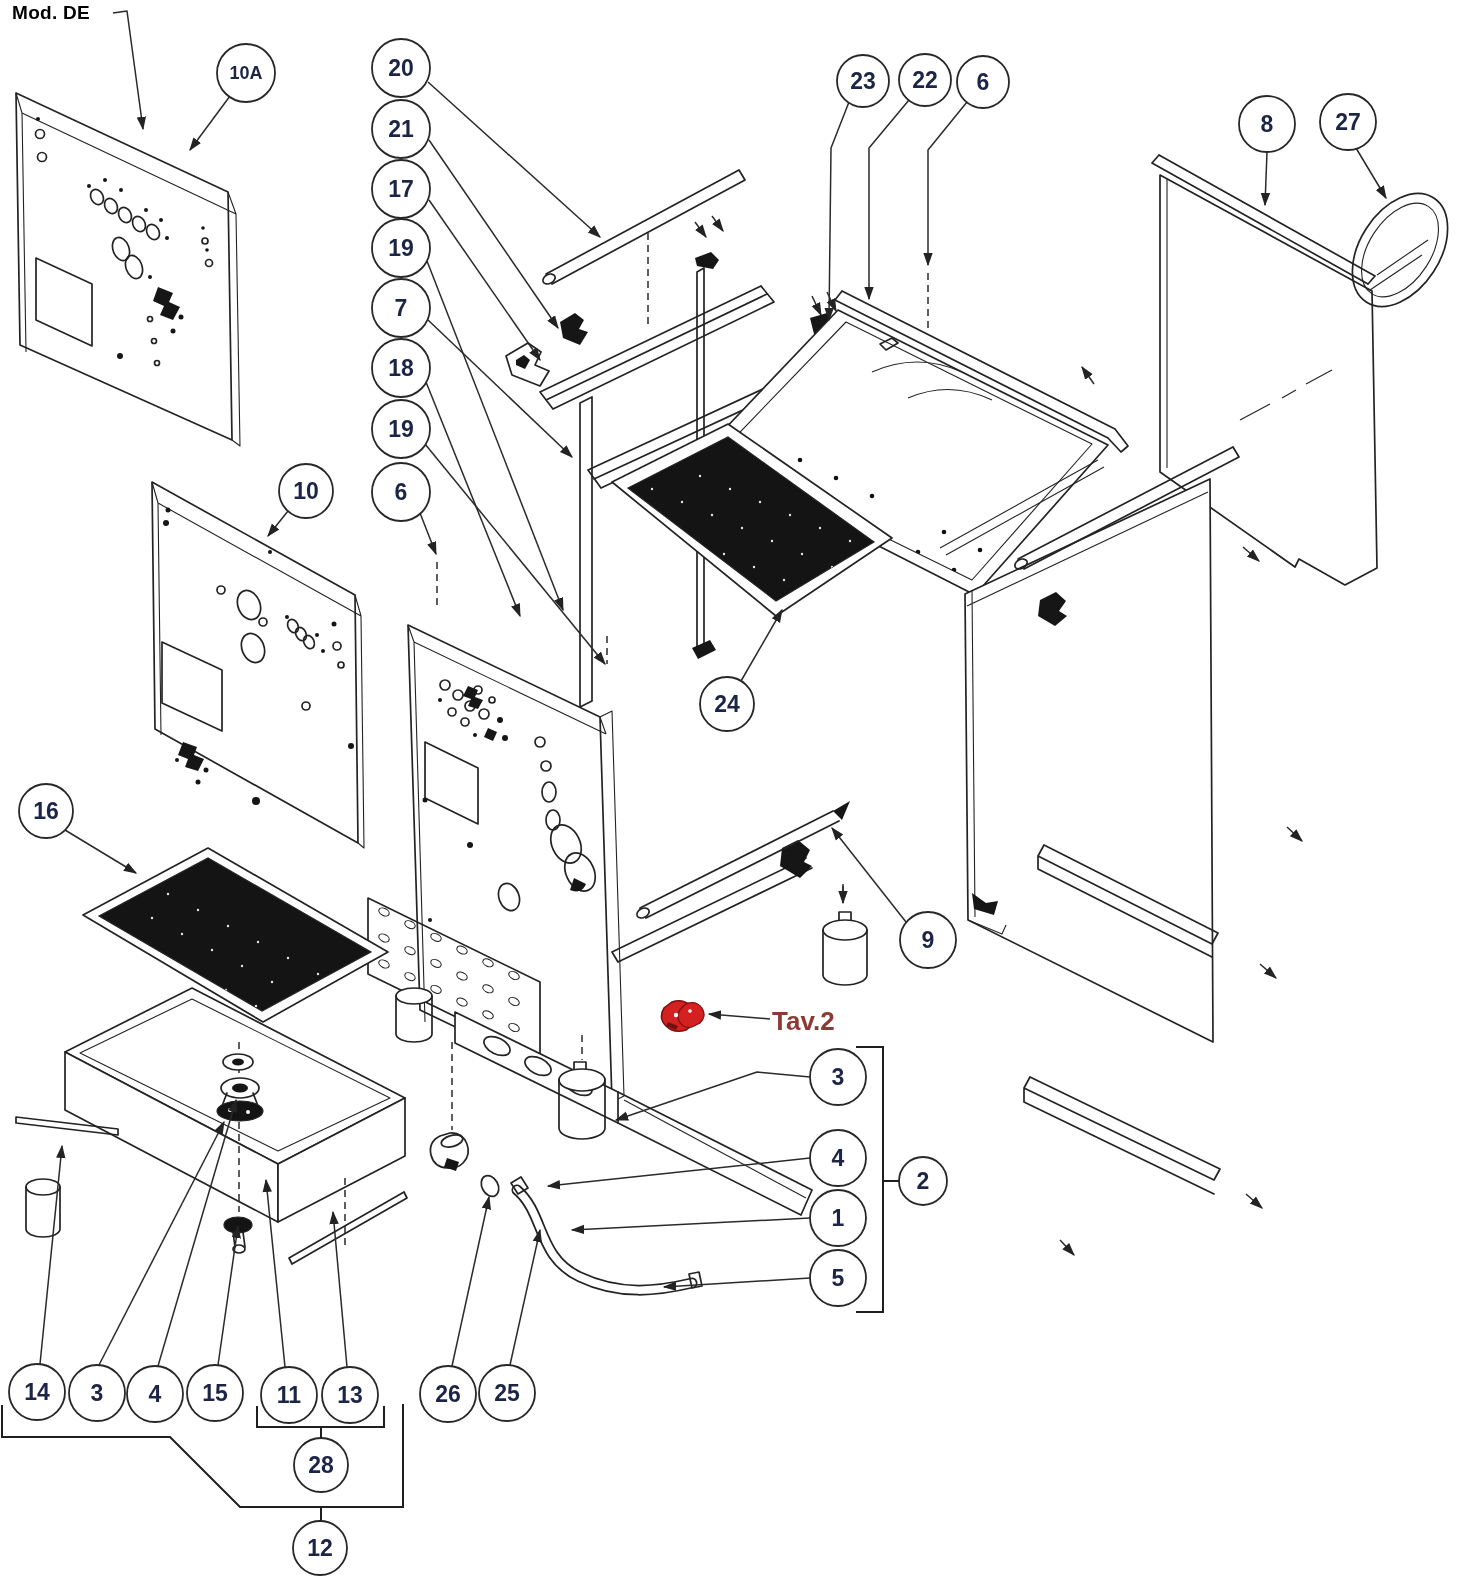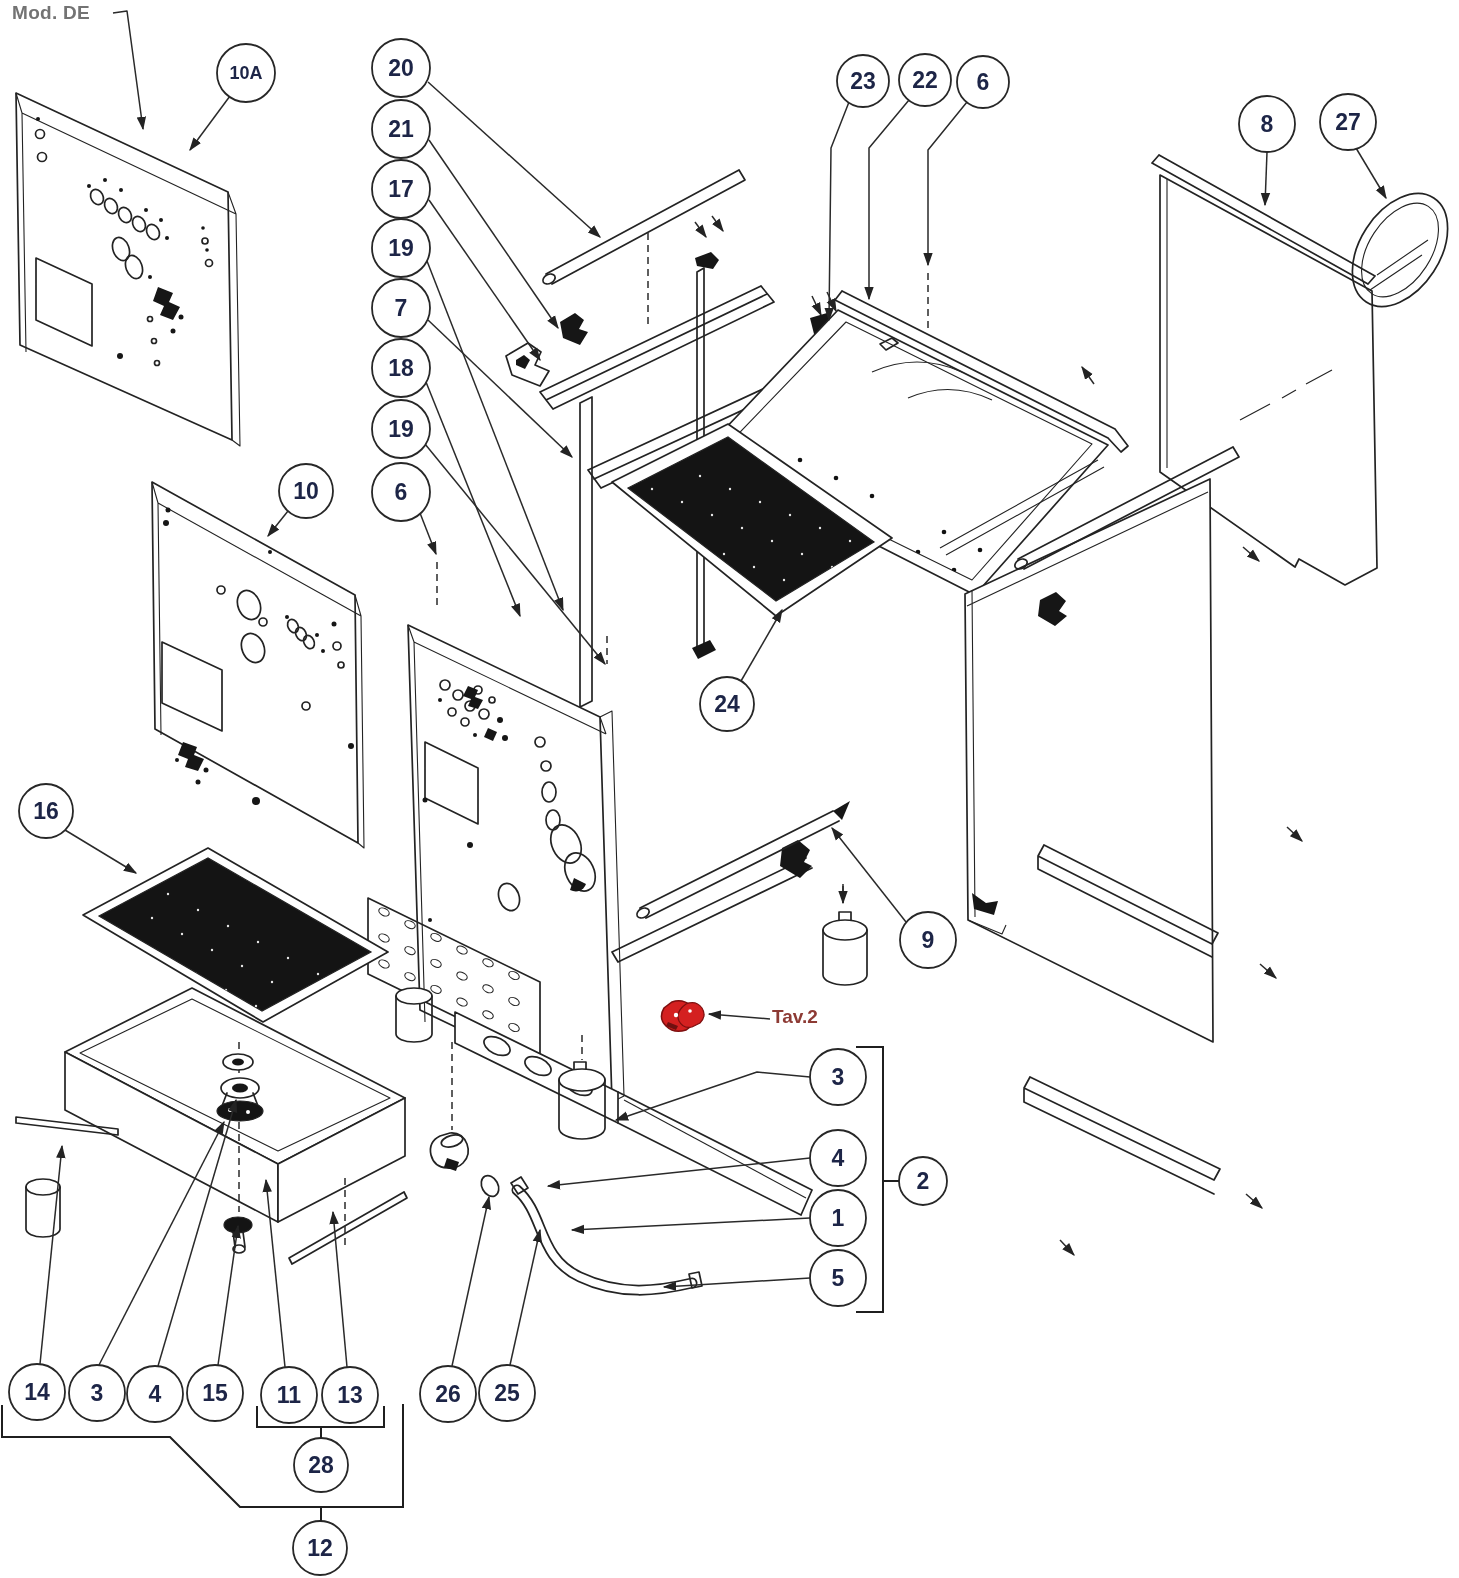--- a/index.html
+++ b/index.html
@@ -12,22 +12,22 @@
   .dk{fill:#161616;stroke:none}
   .dk2{fill:#141414;stroke:#232323;stroke-width:1.2}
   .ld{fill:none;stroke:#2a2a2a;stroke-width:1.5;stroke-linejoin:round}
   .dsh{stroke-dasharray:7 5}
   .bal{fill:#ffffff;stroke:#272727;stroke-width:1.8}
   .balt{fill:#1d2547;font-weight:700;text-anchor:middle}
   .bk{fill:none;stroke:#1f1f1f;stroke-width:2}
   .hz1{fill:none;stroke:#232323;stroke-width:11;stroke-linecap:round}
   .hz2{fill:none;stroke:#ffffff;stroke-width:7.5;stroke-linecap:round}
   .lbl{position:absolute;white-space:nowrap}
-  #mod-de-label{left:12px;top:2px;font-size:19px;font-weight:700;color:#737373;letter-spacing:.3px}
-  #tav2-label{left:772px;top:1006px;font-size:19px;font-weight:700;color:#8d3a34}
+  #mod-de-label{left:12px;top:2px;font-size:19px;font-weight:700;color:#000000;letter-spacing:.3px}
+  #tav2-label{left:772px;top:1006px;font-size:26px;font-weight:700;color:#8d3a34}
 </style>
 </head>
 <body>
 
 <div class="page">
 
 <svg id="scene" width="1459" height="1578" viewBox="0 0 1459 1578">
   <defs>
     <marker id="arw" viewBox="0 0 10 10" refX="9" refY="5" markerWidth="9" markerHeight="9" orient="auto-start-reverse">
       <path d="M0,1.5 L10,5 L0,8.5 Z" fill="#232323"></path>

